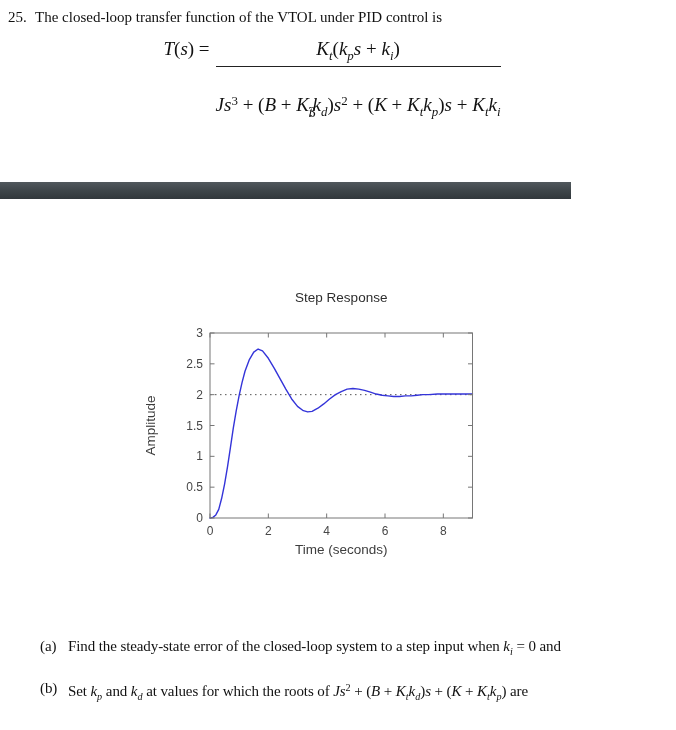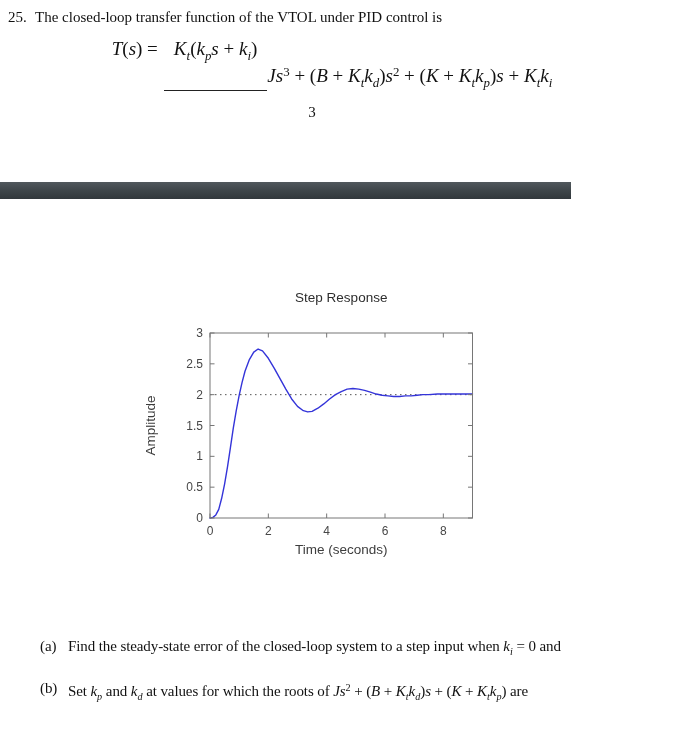--- a/index.html
+++ b/index.html
@@ -5,21 +5,21 @@
   html,body{margin:0;padding:0;background:#ffffff;}
   #page{position:relative;width:571px;height:730px;background:#ffffff;overflow:hidden;
         font-family:"Liberation Serif", serif;color:#111;}
 
   
   .abs{position:absolute;}
   #problem-line{top:9px;left:8px;width:660px;font-size:15px;white-space:nowrap;}
   #problem-line .num{display:inline-block;width:27px;}
   #formula{top:38px;left:0;width:664px;display:flex;justify-content:center;align-items:flex-start;
            font-size:19px;}
-  .frac{display:inline-flex;flex-direction:row;text-align:center;margin-left:6px;}
+  .frac{display:inline-flex;flex-direction:column;text-align:center;margin-left:6px;}
   .frac-num{padding:0 10px 2px 10px;border-bottom:1px solid #222;}
   .frac-den{padding-top:2px;margin-top:24px;}
   #page-number{top:104px;left:0;width:624px;text-align:center;font-size:15px;}
   #figure-caption{top:593px;left:0;width:624px;text-align:center;font-size:15px;}
 
   #separator{top:182px;left:0;width:676px;height:17px;
              background:linear-gradient(#51585d,#3d4448 55%,#32383c);}
 
   .list-item{position:absolute;left:40px;width:616px;font-size:15px;line-height:20px;
              letter-spacing:-0.1px;}

